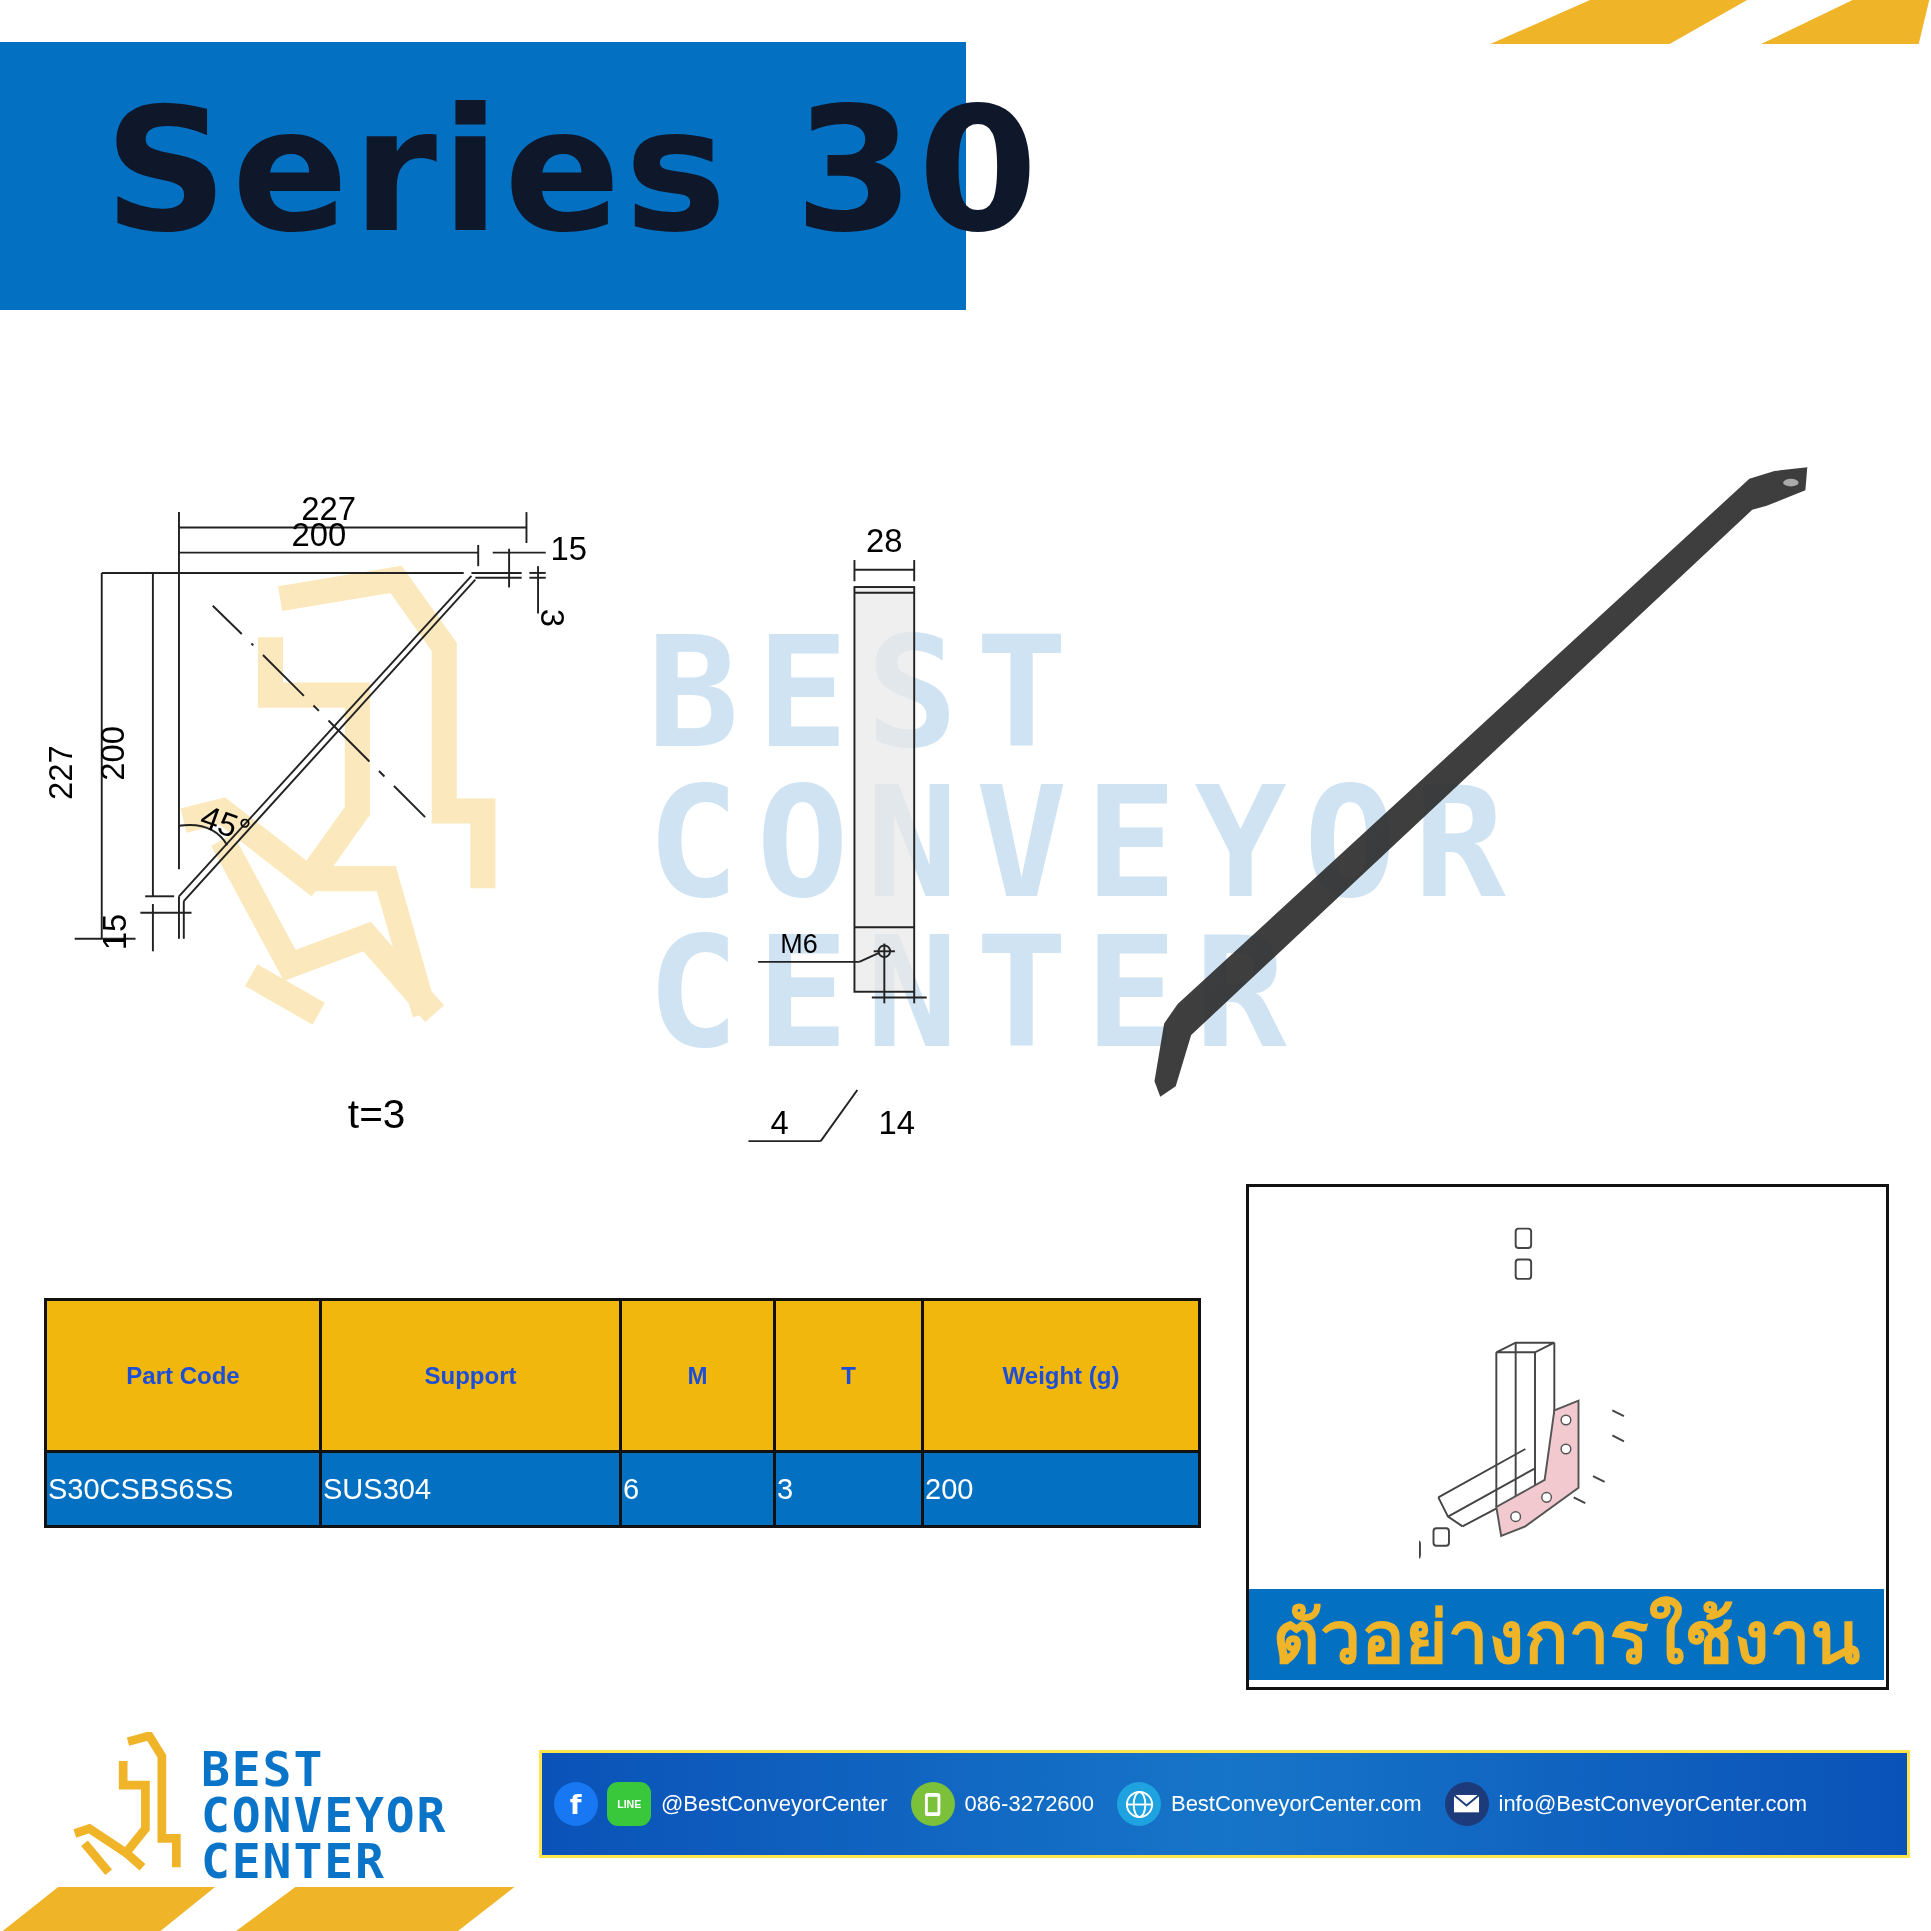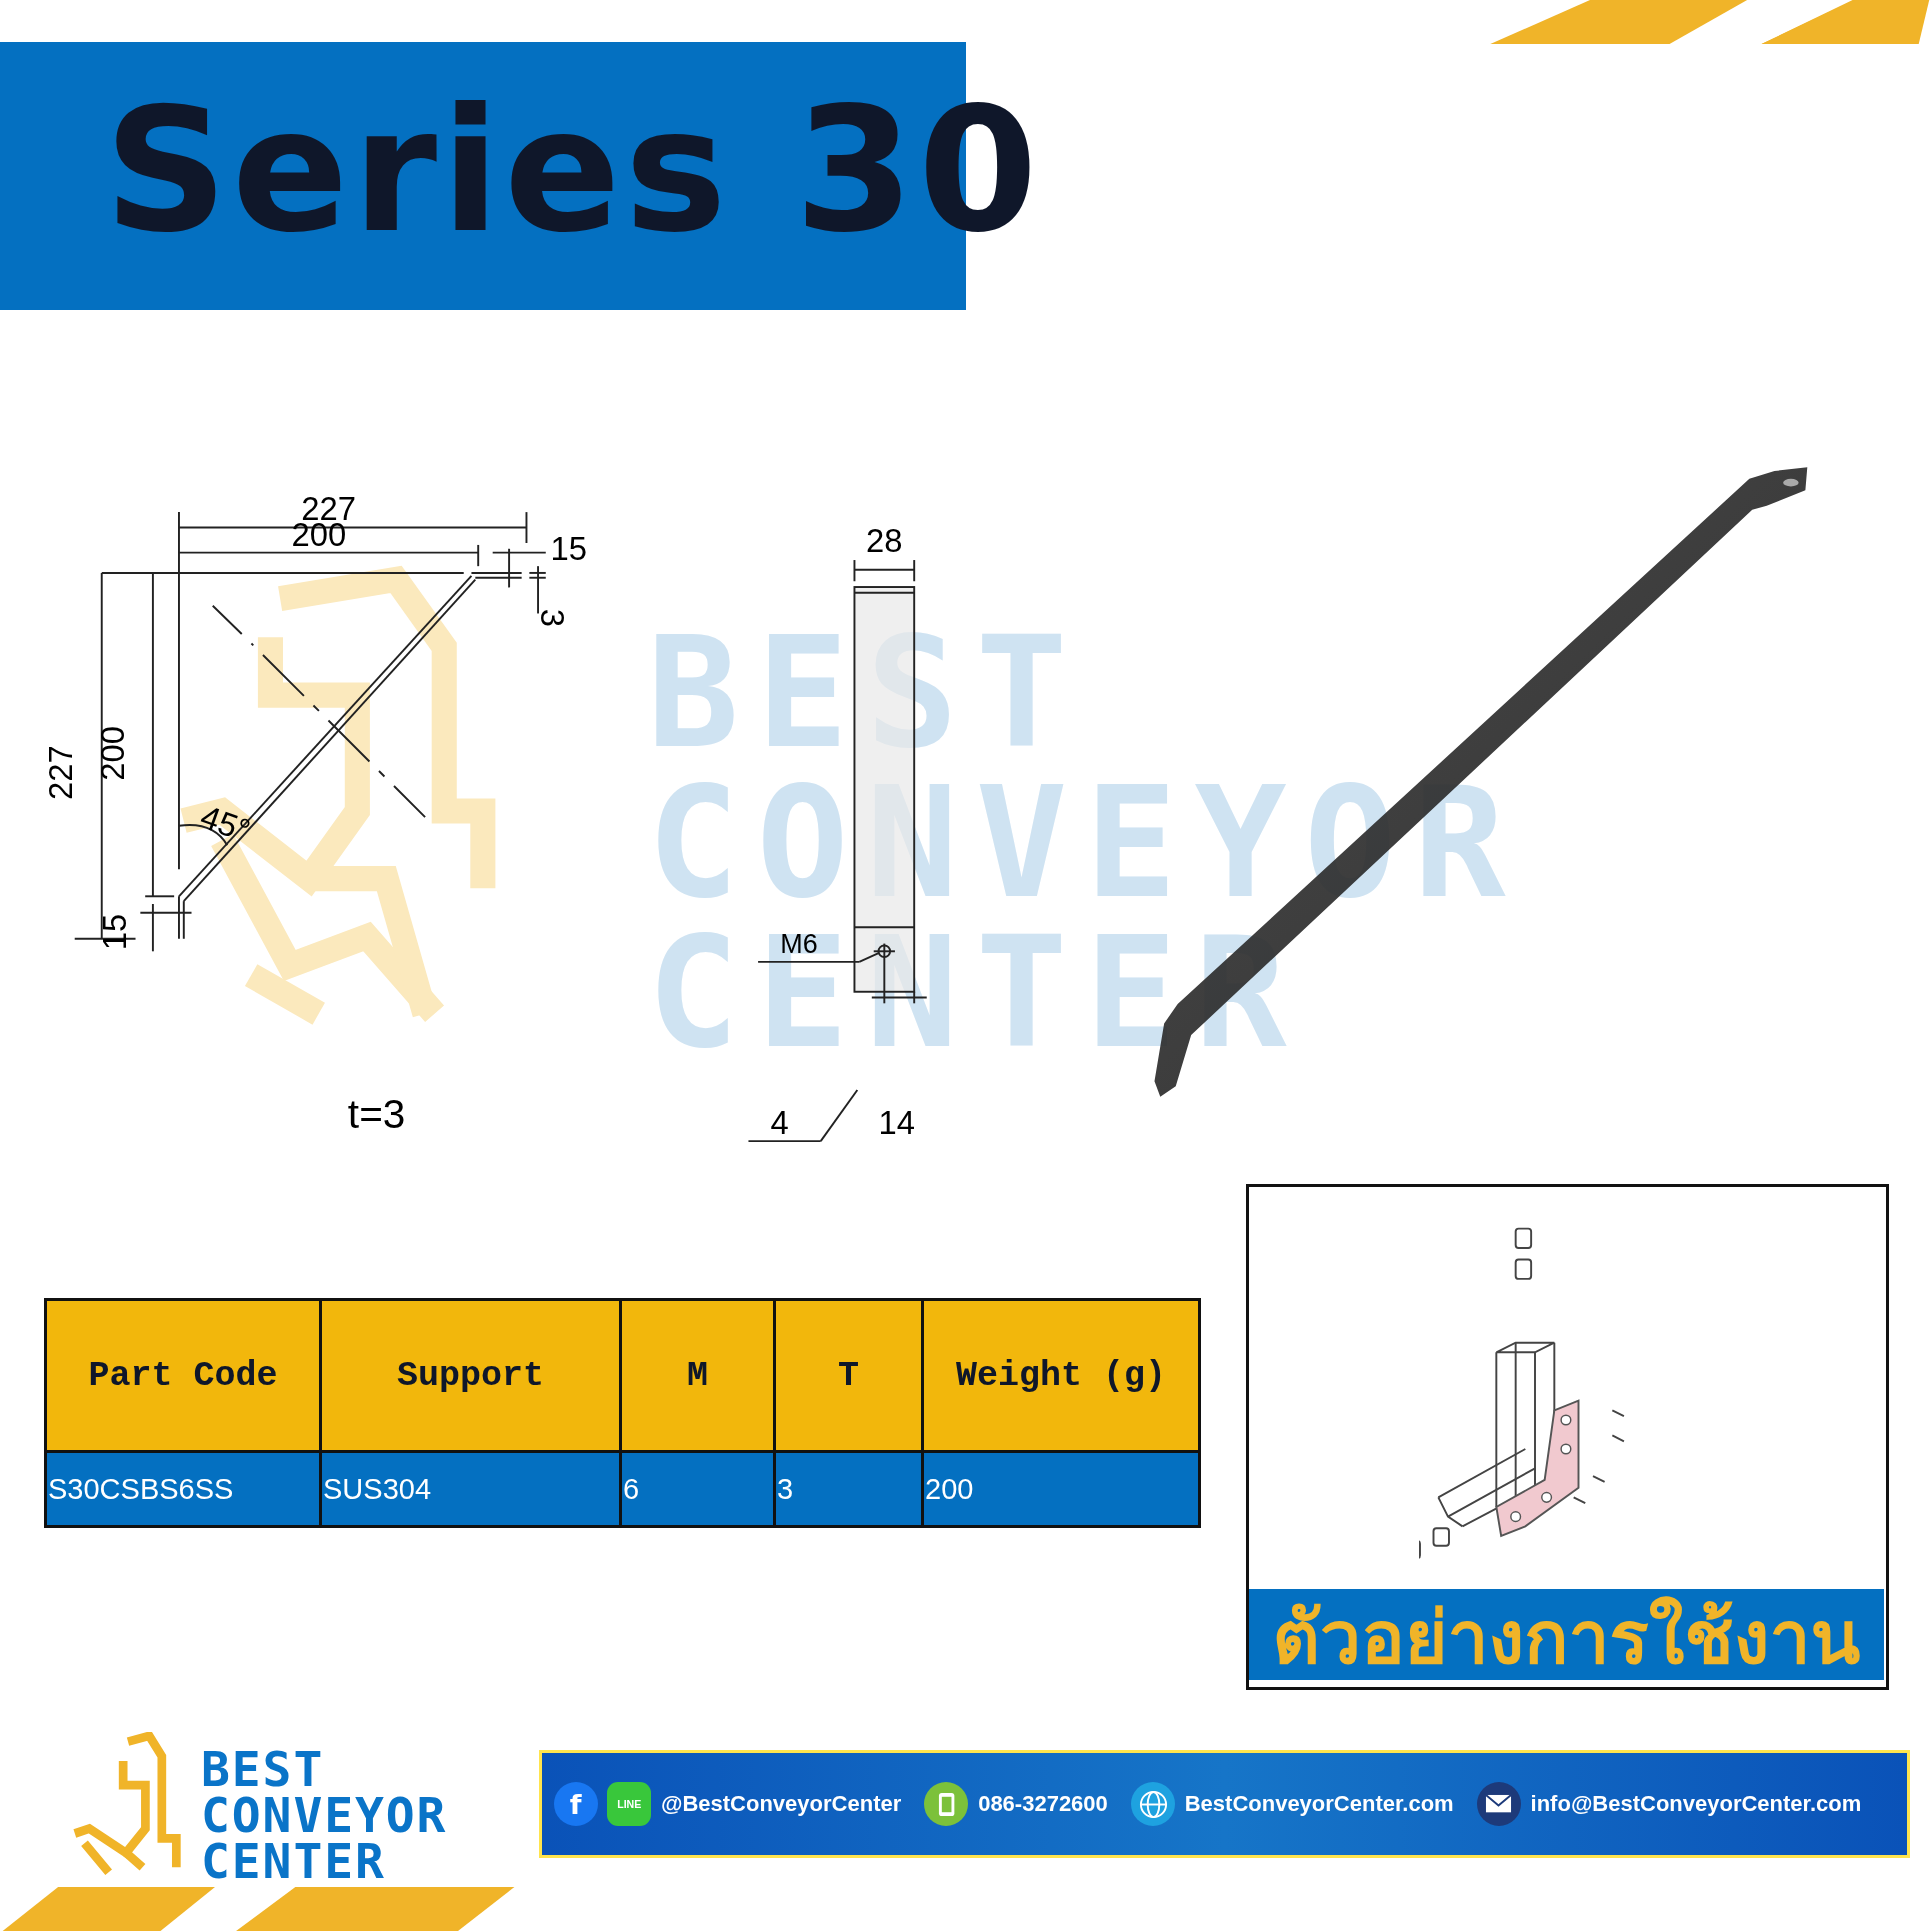--- a/index.html
+++ b/index.html
@@ -29,22 +29,22 @@
     z-index: 0;
   }
   .layer { z-index: 1; }
   .dim { font-family: "Liberation Sans", sans-serif; font-size: 34px; color: #222; }
   
   .spec-table {
     left: 44px; top: 1298px; width: 1157px; border-collapse: collapse;
     border: 3.9px solid #111;
   }
   .spec-table th {
-    background: #f2b70c; color: #0f172a; height: 147px; font-size: 35px;
-    font-weight: bold; border: 3.9px solid #111; font-family: Liberation Mono, monospace;
+    background: #f2b70c; color: #1d4ed8; height: 147px; font-size: 24px;
+    font-weight: bold; border: 3.9px solid #111;
   }
   .spec-table td {
     background: #0470c1; color: #ffffff; height: 70px; font-size: 29px;
     text-align: left; border: 3.9px solid #111;
   }
   
   .usage-box {
     left: 1246px; top: 1184px; width: 643px; height: 506px; border: 3.9px solid #111;
     background: #fff; box-sizing: border-box;
   }
@@ -58,21 +58,21 @@
     left: 539px; top: 1750px; width: 1371px; height: 108px;
     background: linear-gradient(90deg, #0a52b8, #1675c8 50%, #0a52b8);
     border: 3.9px solid #ffe44d; box-sizing: border-box;
     display: flex; align-items: center; padding-left: 11.6px; gap: 9.7px;
   }
   .ct-icon {
     width: 44px; height: 44px; border-radius: 50%; display: inline-flex;
     align-items: center; justify-content: center; color: #fff; font-weight: bold;
     font-size: 27px; flex: none;
   }
-  .ct-text { color: #fff; font-weight: bold; font-size: 22px; margin-right: 13.5px; white-space: nowrap; }
+  .ct-text { color: #fff; font-weight: normal; font-size: 22px; margin-right: 13.5px; white-space: nowrap; }
   .logo-text {
     left: 201px; top: 1746px; color: #0a74c8; font-family: "DejaVu Sans Mono", monospace;
     font-weight: bold; font-size: 48px; line-height: 46px; letter-spacing: 1.9px;
   }
 </style>
 </head>
 <body>
 
 <svg class="abs" style="left:1410px;top:0;" width="521" height="46" viewBox="0 0 540 48">
   <polygon points="82,46 186,0 350,0 269,46" fill="#f0b429"></polygon>

